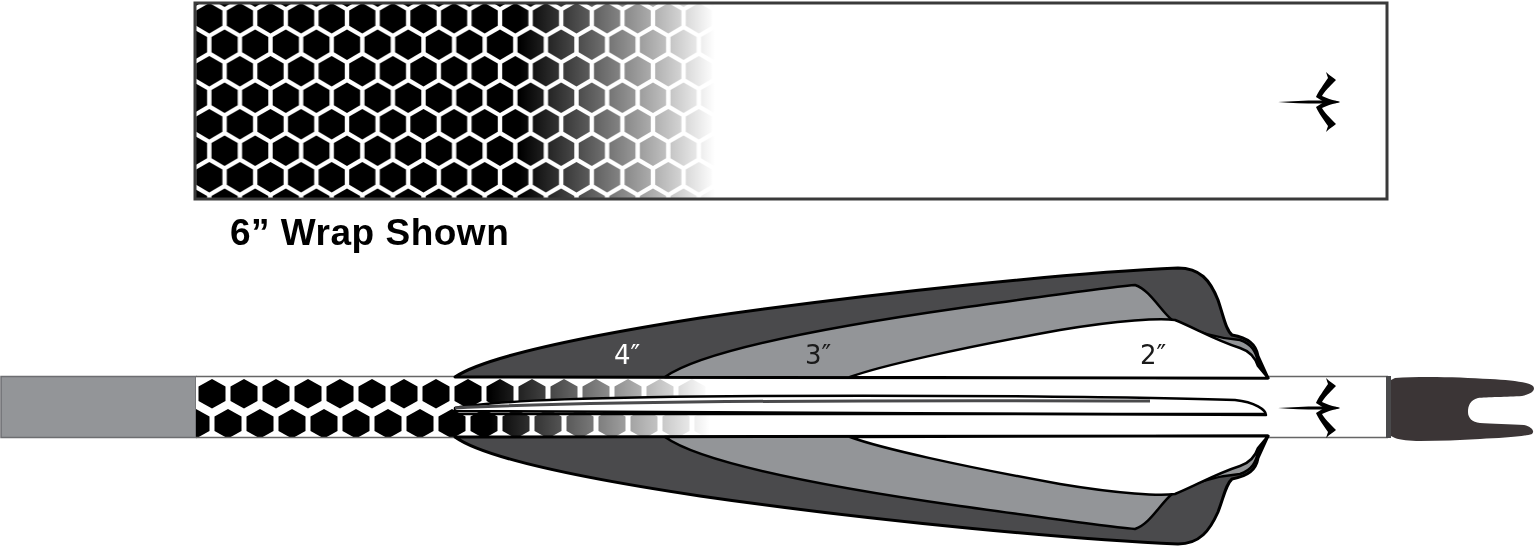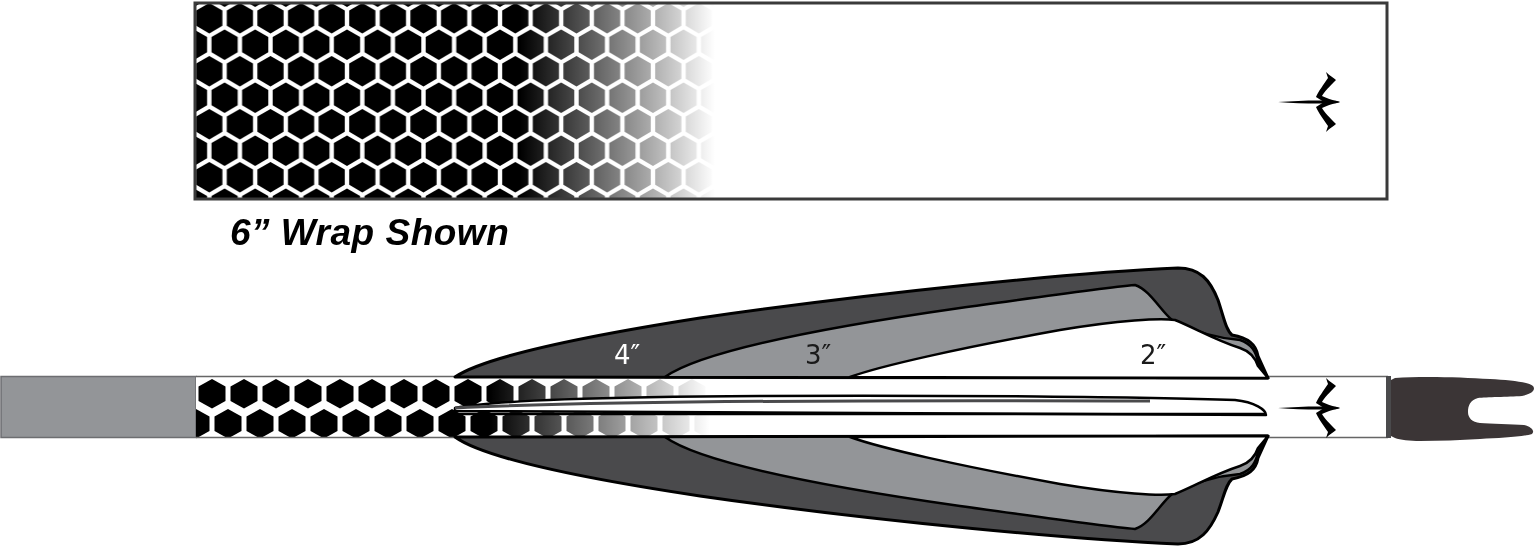--- a/index.html
+++ b/index.html
@@ -1,18 +1,18 @@
 <!DOCTYPE html>
 <html><head>
 <meta charset="utf-8">
 <style>
   html, body { margin:0; padding:0; background:#ffffff; }
   body { width:1536px; height:546px; position:relative; overflow:hidden; font-family:"Liberation Sans", sans-serif; }
   svg { position:absolute; left:0; top:0; }
-  .wrap-label { position:absolute; left:230px; top:212px; font-family:"Liberation Sans", sans-serif; font-weight:bold; font-size:37px; color:#000; letter-spacing:0.5px; white-space:nowrap;font-style:italic; }
+  .wrap-label { position:absolute; left:230px; top:212px; font-family:"Liberation Sans", sans-serif; font-weight:bold; font-size:37px; color:#000; letter-spacing:0.5px; white-space:nowrap; }
   .vane-label { position:absolute; font-family:"DejaVu Sans", sans-serif; font-size:26px; white-space:nowrap; }
   .vane-label.l4 { left:614px; top:340px; color:#ffffff; }
   .vane-label.l3 { left:805px; top:340px; color:#1a1a1a; }
   .vane-label.l2 { left:1140px; top:340px; color:#1a1a1a; }
 </style>
 </head>
 <body>
 
 <svg width="1536" height="546" viewBox="0 0 1536 546" xmlns="http://www.w3.org/2000/svg">
   <defs>

